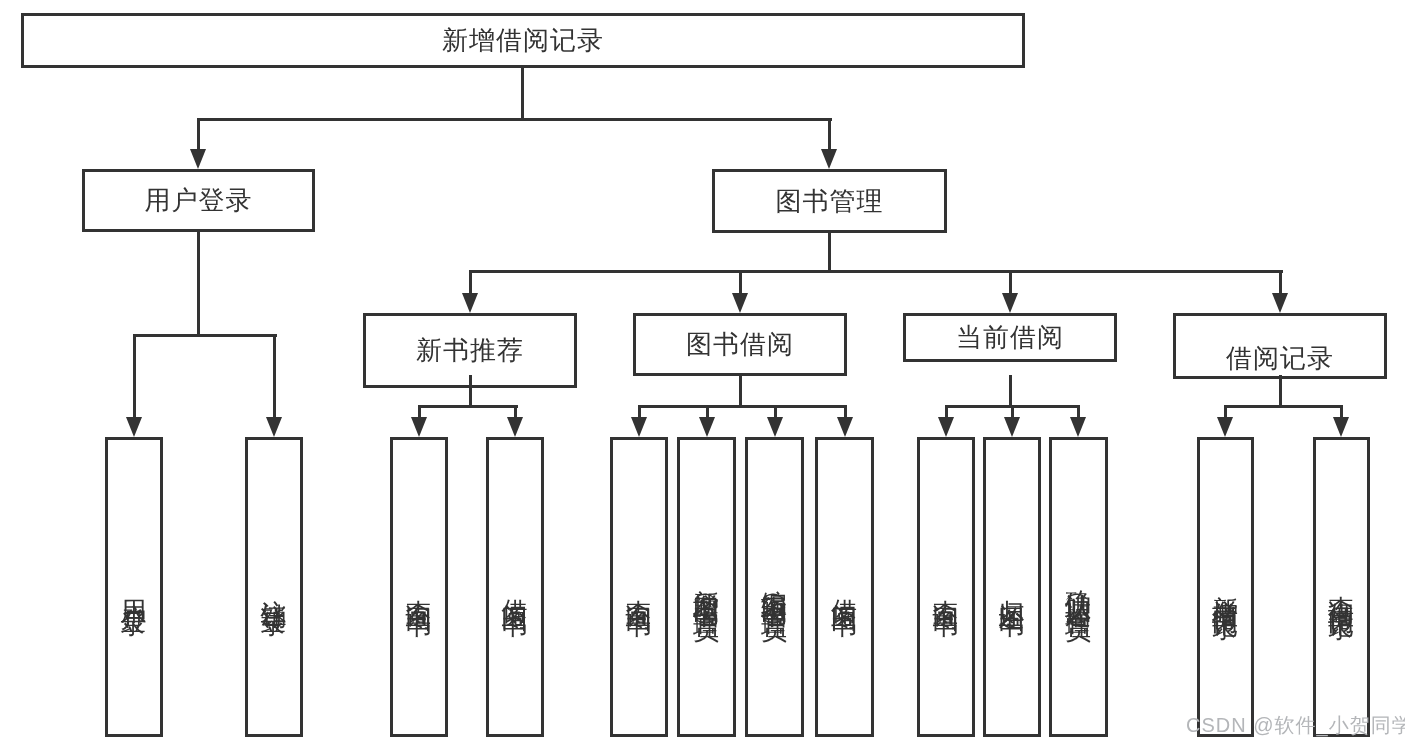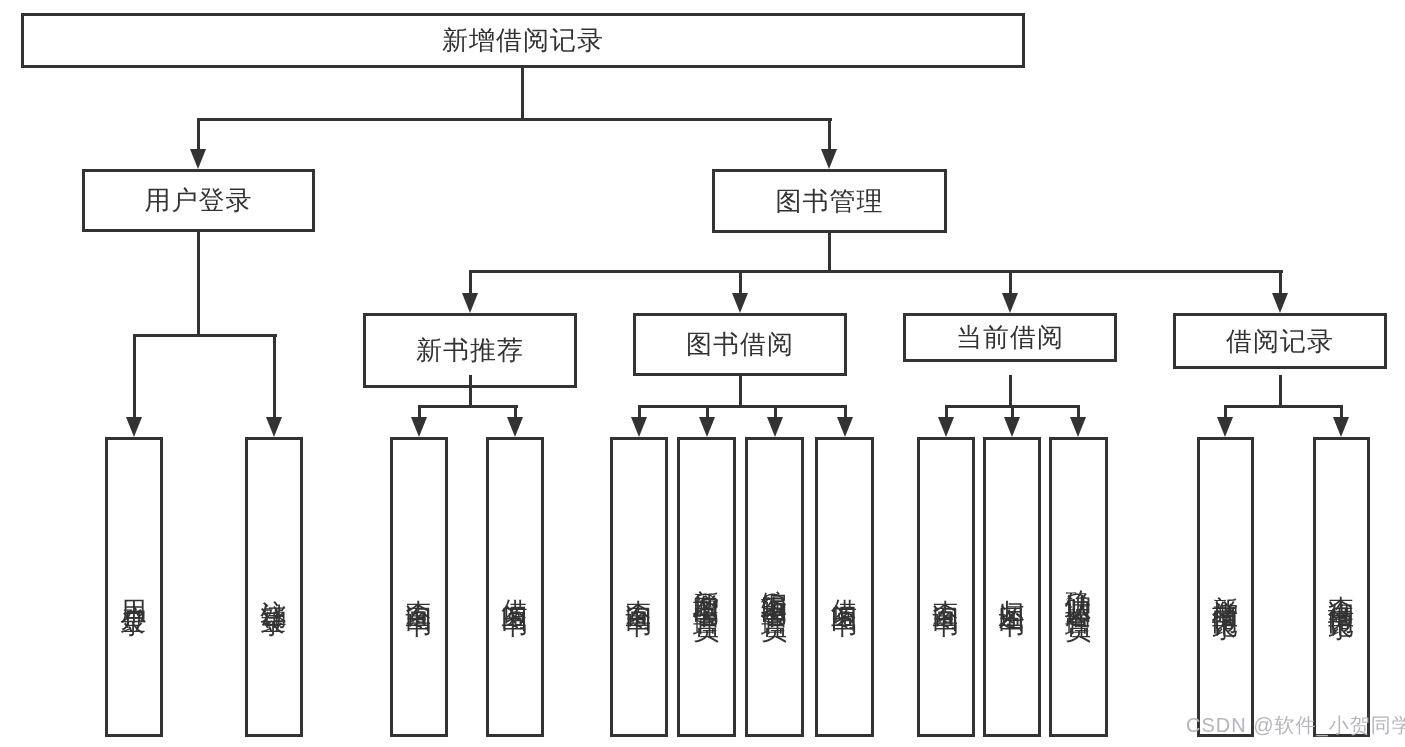--- a/index.html
+++ b/index.html
@@ -77,21 +77,21 @@
 
   <div class="box" style="left:363px;top:313px;width:214px;height:75px;">
     <span class="h-label">新书推荐</span>
   </div>
   <div class="box" style="left:633px;top:313px;width:214px;height:63px;">
     <span class="h-label">图书借阅</span>
   </div>
   <div class="box" style="left:903px;top:313px;width:214px;height:49px;">
     <span class="h-label">当前借阅</span>
   </div>
-  <div class="box" style="left:1173px;top:313px;width:214px;height:56px;">
+  <div class="box" style="left:1173px;top:313px;width:214px;height:66px;align-items:flex-end;">
     <span class="h-label">借阅记录</span>
   </div>
 
   <div class="vl" style="left:197px;top:232px;height:104px;"></div>
   <div class="hl" style="left:133px;top:334px;width:144px;"></div>
   <div class="vl" style="left:133px;top:334px;height:83px;"></div>
   <div class="ar" style="left:126px;top:417px;"></div>
   <div class="vl" style="left:273px;top:334px;height:83px;"></div>
   <div class="ar" style="left:266px;top:417px;"></div>
 

